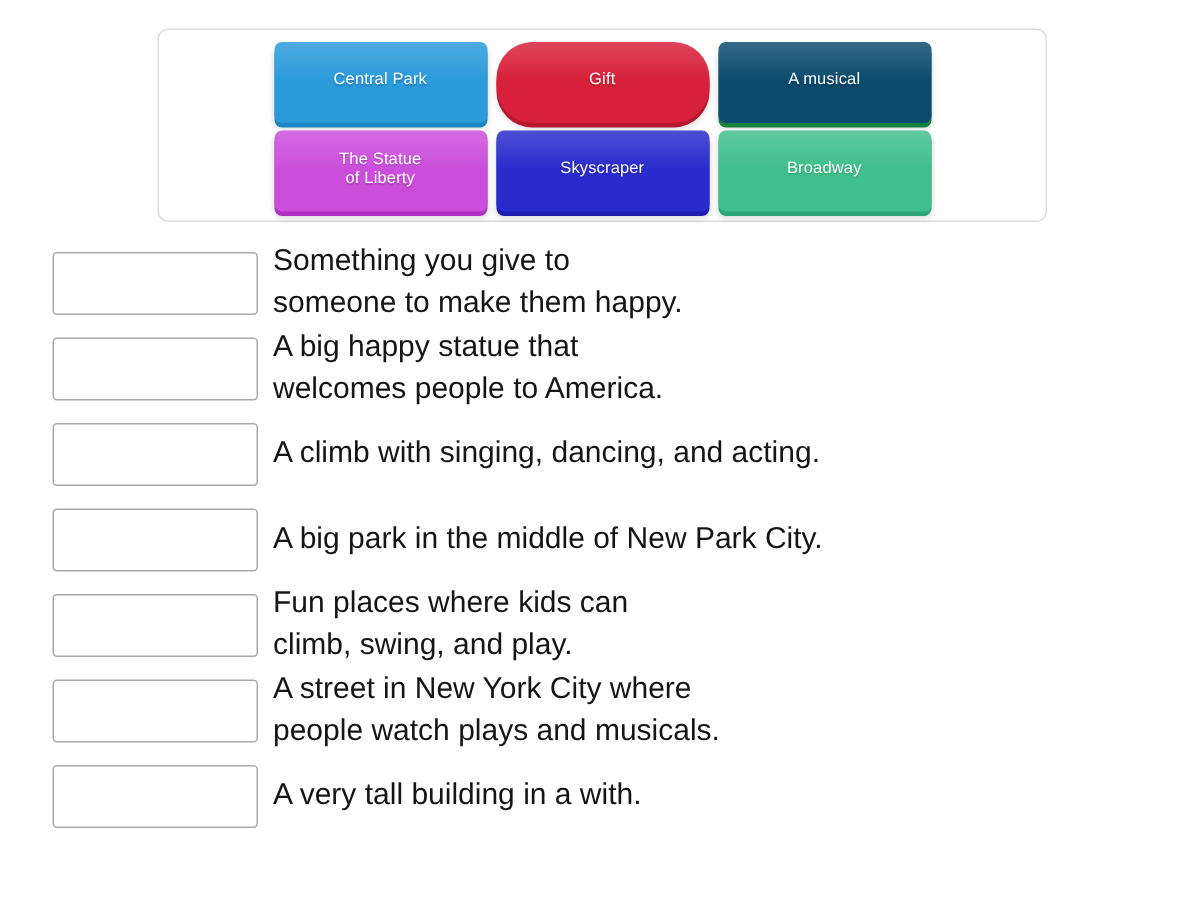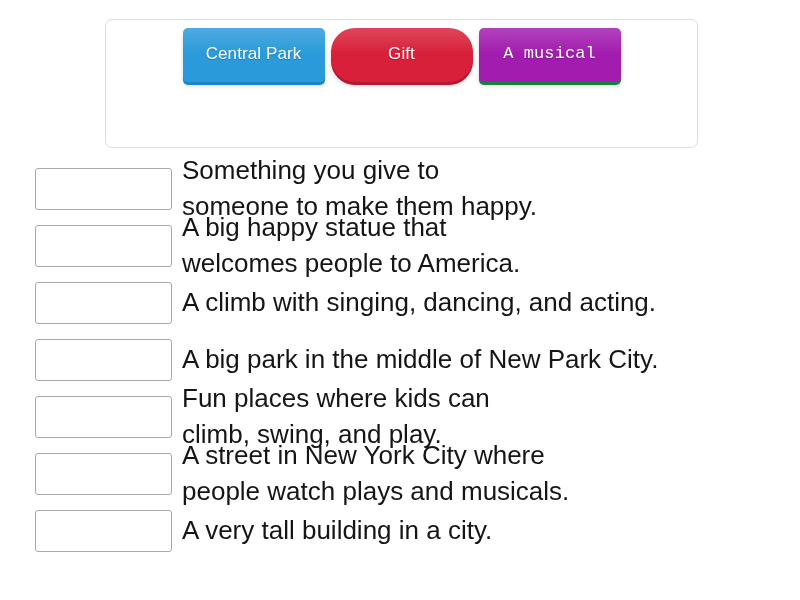--- a/index.html
+++ b/index.html
@@ -40,21 +40,21 @@
   .tile {
     position: relative;
     box-sizing: border-box;
     height: 54px;
     border-radius: 5px;
     display: flex;
     align-items: center;
     justify-content: center;
     text-align: center;
     color: #ffffff;
-    font-size: 17px;
+    font-size: 11px;
     line-height: 1.16;
     font-weight: 400;
     letter-spacing: 0.1px;
     padding: 2px 9px 5px 9px;
     cursor: grab;
     user-select: none;
     text-shadow: 0 1px 1px rgba(0,0,0,0.22);
     box-shadow: 0 3px 0 0 rgba(0,0,0,0.22), 0 3px 4px rgba(0,0,0,0.16);
   }
   .tile::after {
@@ -87,34 +87,40 @@
     height: 42px;
     box-sizing: border-box;
     background: #ffffff;
     border: 1px solid #a9a9a9;
     border-radius: 3px;
     cursor: pointer;
   }
   .definition {
     margin-left: 10px;
     color: #151515;
-    font-size: 26px;
+    font-size: 20px;
     line-height: 1.38;
     white-space: pre-line;
     flex: 1 1 auto;
   }
 </style>
 </head>
 <body>
 
 <div id="word-bank">
   <div class="bank-row" id="bank-row-1">
       <div class="tile" style="background: rgb(42, 154, 218); width: 142px; box-shadow: rgb(28, 134, 196) 0px 3px 0px 0px, rgba(0, 0, 0, 0.16) 0px 4px 4px; white-space: pre-line;">Central Park</div>
       <div class="tile" style="background: rgb(216, 32, 58); width: 142px; box-shadow: rgb(181, 24, 47) 0px 3px 0px 0px, rgba(0, 0, 0, 0.16) 0px 4px 4px; white-space: pre-line; border-radius: 24px;">Gift</div>
-      <div class="tile" style="background: #a21caf; width: 142px; box-shadow: rgb(22, 128, 61) 0px 3px 0px 0px, rgba(0, 0, 0, 0.16) 0px 4px 4px; white-space: pre-line; font-family: Liberation Mono, monospace;">A musical</div>
+      <div class="tile" style="background: #0c4a6e; width: 142px; box-shadow: rgb(22, 128, 61) 0px 3px 0px 0px, rgba(0, 0, 0, 0.16) 0px 4px 4px; white-space: pre-line;">A musical</div>
+    </div>
+  <div class="bank-row" id="bank-row-2">
+      <div class="tile tile-2line" style="background: rgb(203, 78, 219); width: 142px; box-shadow: rgb(176, 48, 194) 0px 3px 0px 0px, rgba(0, 0, 0, 0.16) 0px 4px 4px; white-space: pre-line;">The Statue
+of Liberty</div>
+      <div class="tile" style="background: rgb(42, 43, 204); width: 142px; box-shadow: rgb(30, 31, 176) 0px 3px 0px 0px, rgba(0, 0, 0, 0.16) 0px 4px 4px; white-space: pre-line;">Skyscraper</div>
+      <div class="tile" style="background: rgb(63, 191, 139); width: 142px; box-shadow: rgb(45, 165, 117) 0px 3px 0px 0px, rgba(0, 0, 0, 0.16) 0px 4px 4px; white-space: pre-line;">Broadway</div>
     </div>
 </div>
 
 <div id="answer-list">
     <div class="answer-row">
       <div class="drop-box"></div>
       <div class="definition">Something you give to
 someone to make them happy.</div>
     </div>
     <div class="answer-row">
@@ -135,15 +141,15 @@
       <div class="definition">Fun places where kids can
 climb, swing, and play.</div>
     </div>
     <div class="answer-row">
       <div class="drop-box"></div>
       <div class="definition">A street in New York City where
 people watch plays and musicals.</div>
     </div>
     <div class="answer-row">
       <div class="drop-box"></div>
-      <div class="definition">A very tall building in a city.</div>
+      <div class="definition">A very tall building in a with.</div>
     </div>
   </div>
 
 </body></html>

